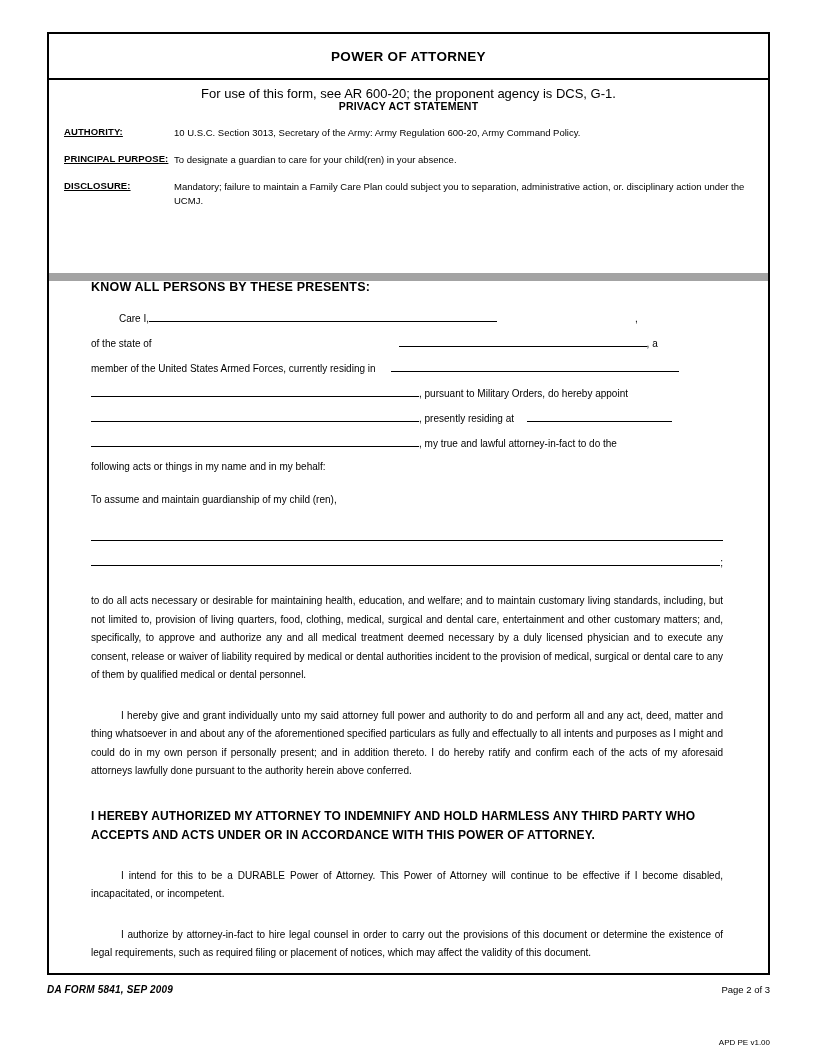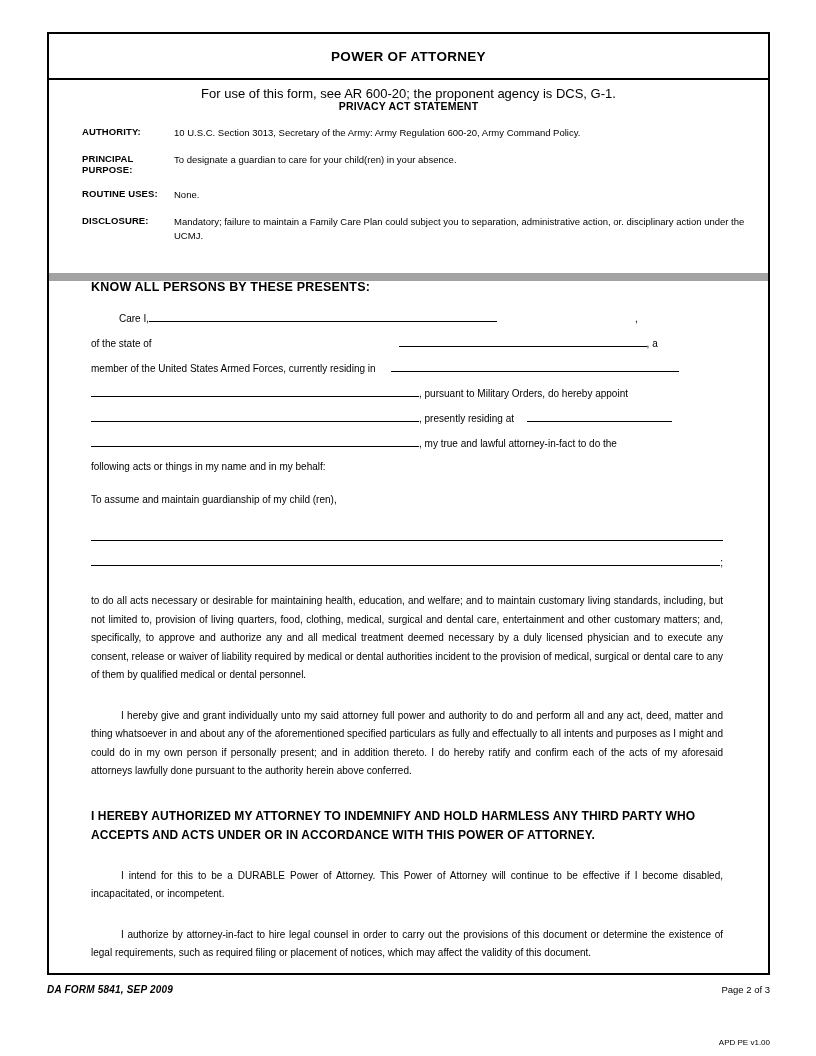--- a/index.html
+++ b/index.html
@@ -69,25 +69,26 @@
   .privacy-rows {
     margin-top: 14px;
   }
   .privacy-row {
     display: flex;
     margin-bottom: 13px;
   }
   .privacy-label {
     width: 125px;
     flex: 0 0 125px;
-    padding-left: 33px;
+    padding-left: 15px;
     box-sizing: border-box;
     font-size: 9.5px;
     font-weight: bold;
     letter-spacing: 0.1px;
+    text-decoration: underline;
   }
   .privacy-value {
     font-size: 9.5px;
     line-height: 14px;
     padding-right: 18px;
   }
 
   
   .body-block {
     position: absolute;
@@ -228,24 +229,20 @@
     <div class="privacy-row">
       <div class="privacy-label">AUTHORITY:</div>
       <div class="privacy-value">10 U.S.C. Section 3013, Secretary of the Army: Army Regulation 600-20, Army Command Policy.</div>
     </div>
 
     <div class="privacy-row">
       <div class="privacy-label">PRINCIPAL PURPOSE:</div>
       <div class="privacy-value">To designate a guardian to care for your child(ren) in your absence.</div>
     </div>
 
-    <div class="privacy-row">
-      <div class="privacy-label">ROUTINE USES:</div>
-      <div class="privacy-value">None.</div>
-    </div>
 
     <div class="privacy-row">
       <div class="privacy-label">DISCLOSURE:</div>
       <div class="privacy-value">Mandatory; failure to maintain a Family Care Plan could subject you to separation, administrative action, or. disciplinary action under the UCMJ.</div>
     </div>
 
   </div>
 </div>
 
 <div class="body-block">

